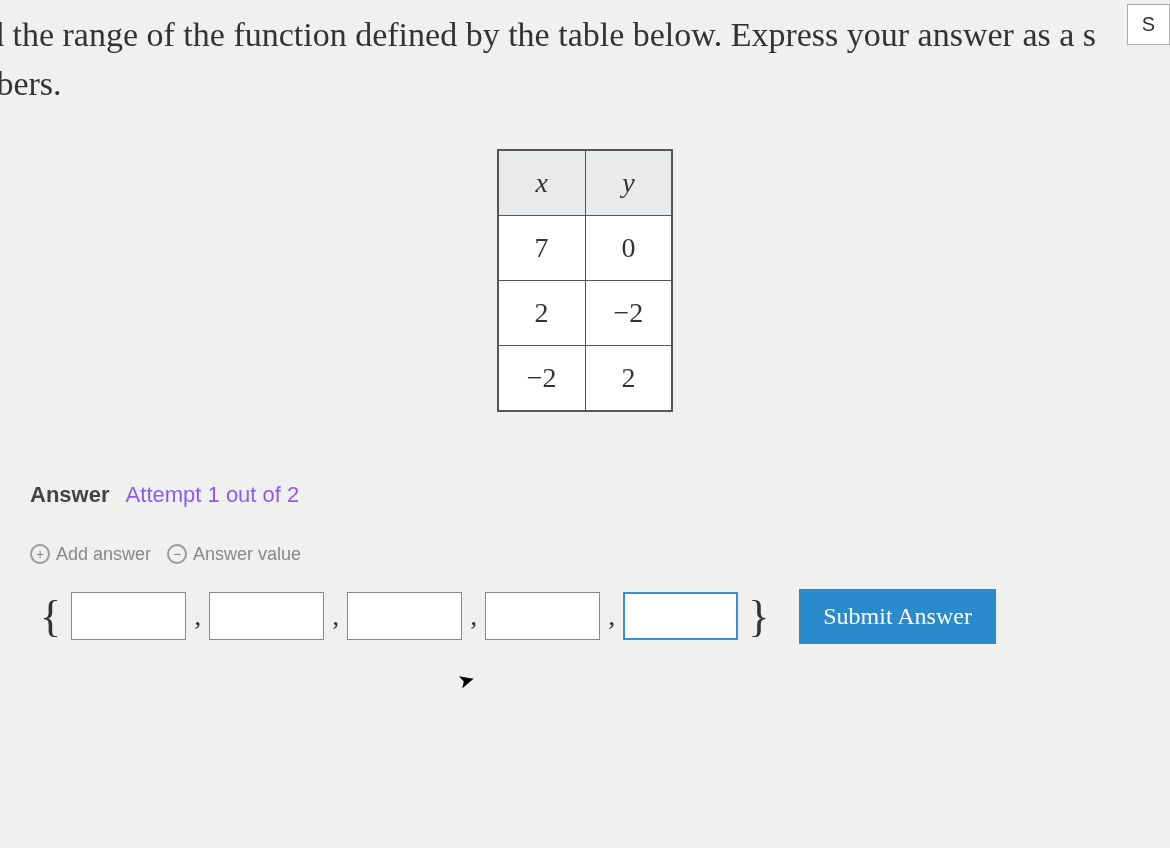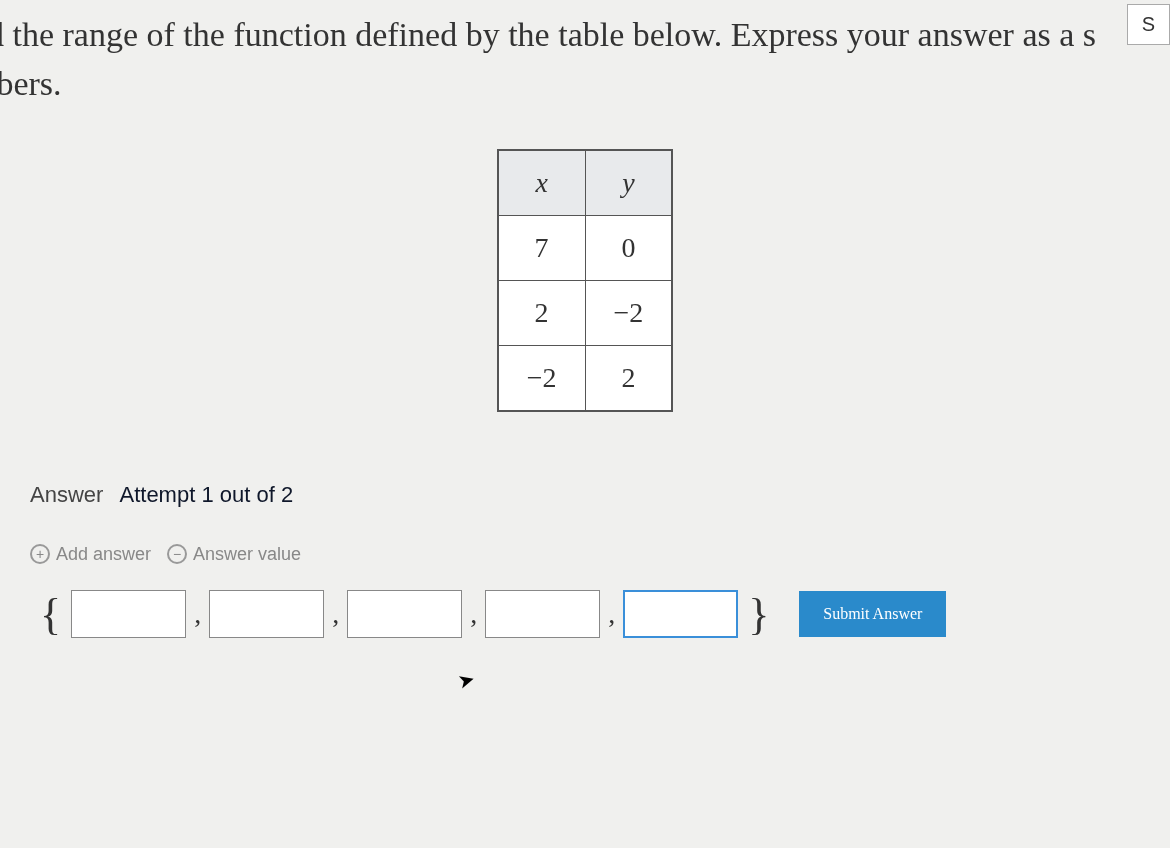--- a/index.html
+++ b/index.html
@@ -59,25 +59,25 @@
     .answer-section {
       margin-top: 70px;
       padding: 0 0 0 30px;
     }
     .answer-header {
       font-size: 22px;
       color: #555;
       font-family: Arial, sans-serif;
     }
     .answer-header .label {
-      font-weight: normal;
+      font-weight: bold;
       color: #444;
     }
     .answer-header .attempt {
-      color: #0f172a;
+      color: #8b5cf6;
       margin-left: 10px;
       font-weight: normal;
     }
     .value-controls {
       margin-top: 36px;
       display: flex;
       align-items: center;
       gap: 16px;
       font-family: Arial, sans-serif;
       font-size: 18px;
@@ -130,21 +130,21 @@
     .comma {
       font-size: 28px;
       color: #333;
       margin: 0 -2px;
     }
     .submit-btn {
       background: #2a8acb;
       color: #fff;
       border: none;
       padding: 14px 24px;
-      font-size: 16px;
+      font-size: 24px;
       font-family: Georgia, serif;
       cursor: pointer;
       margin-left: 20px;
     }
     .cursor-arrow {
       position: absolute;
       top: 668px;
       left: 458px;
       font-size: 20px;
       color: #000;

